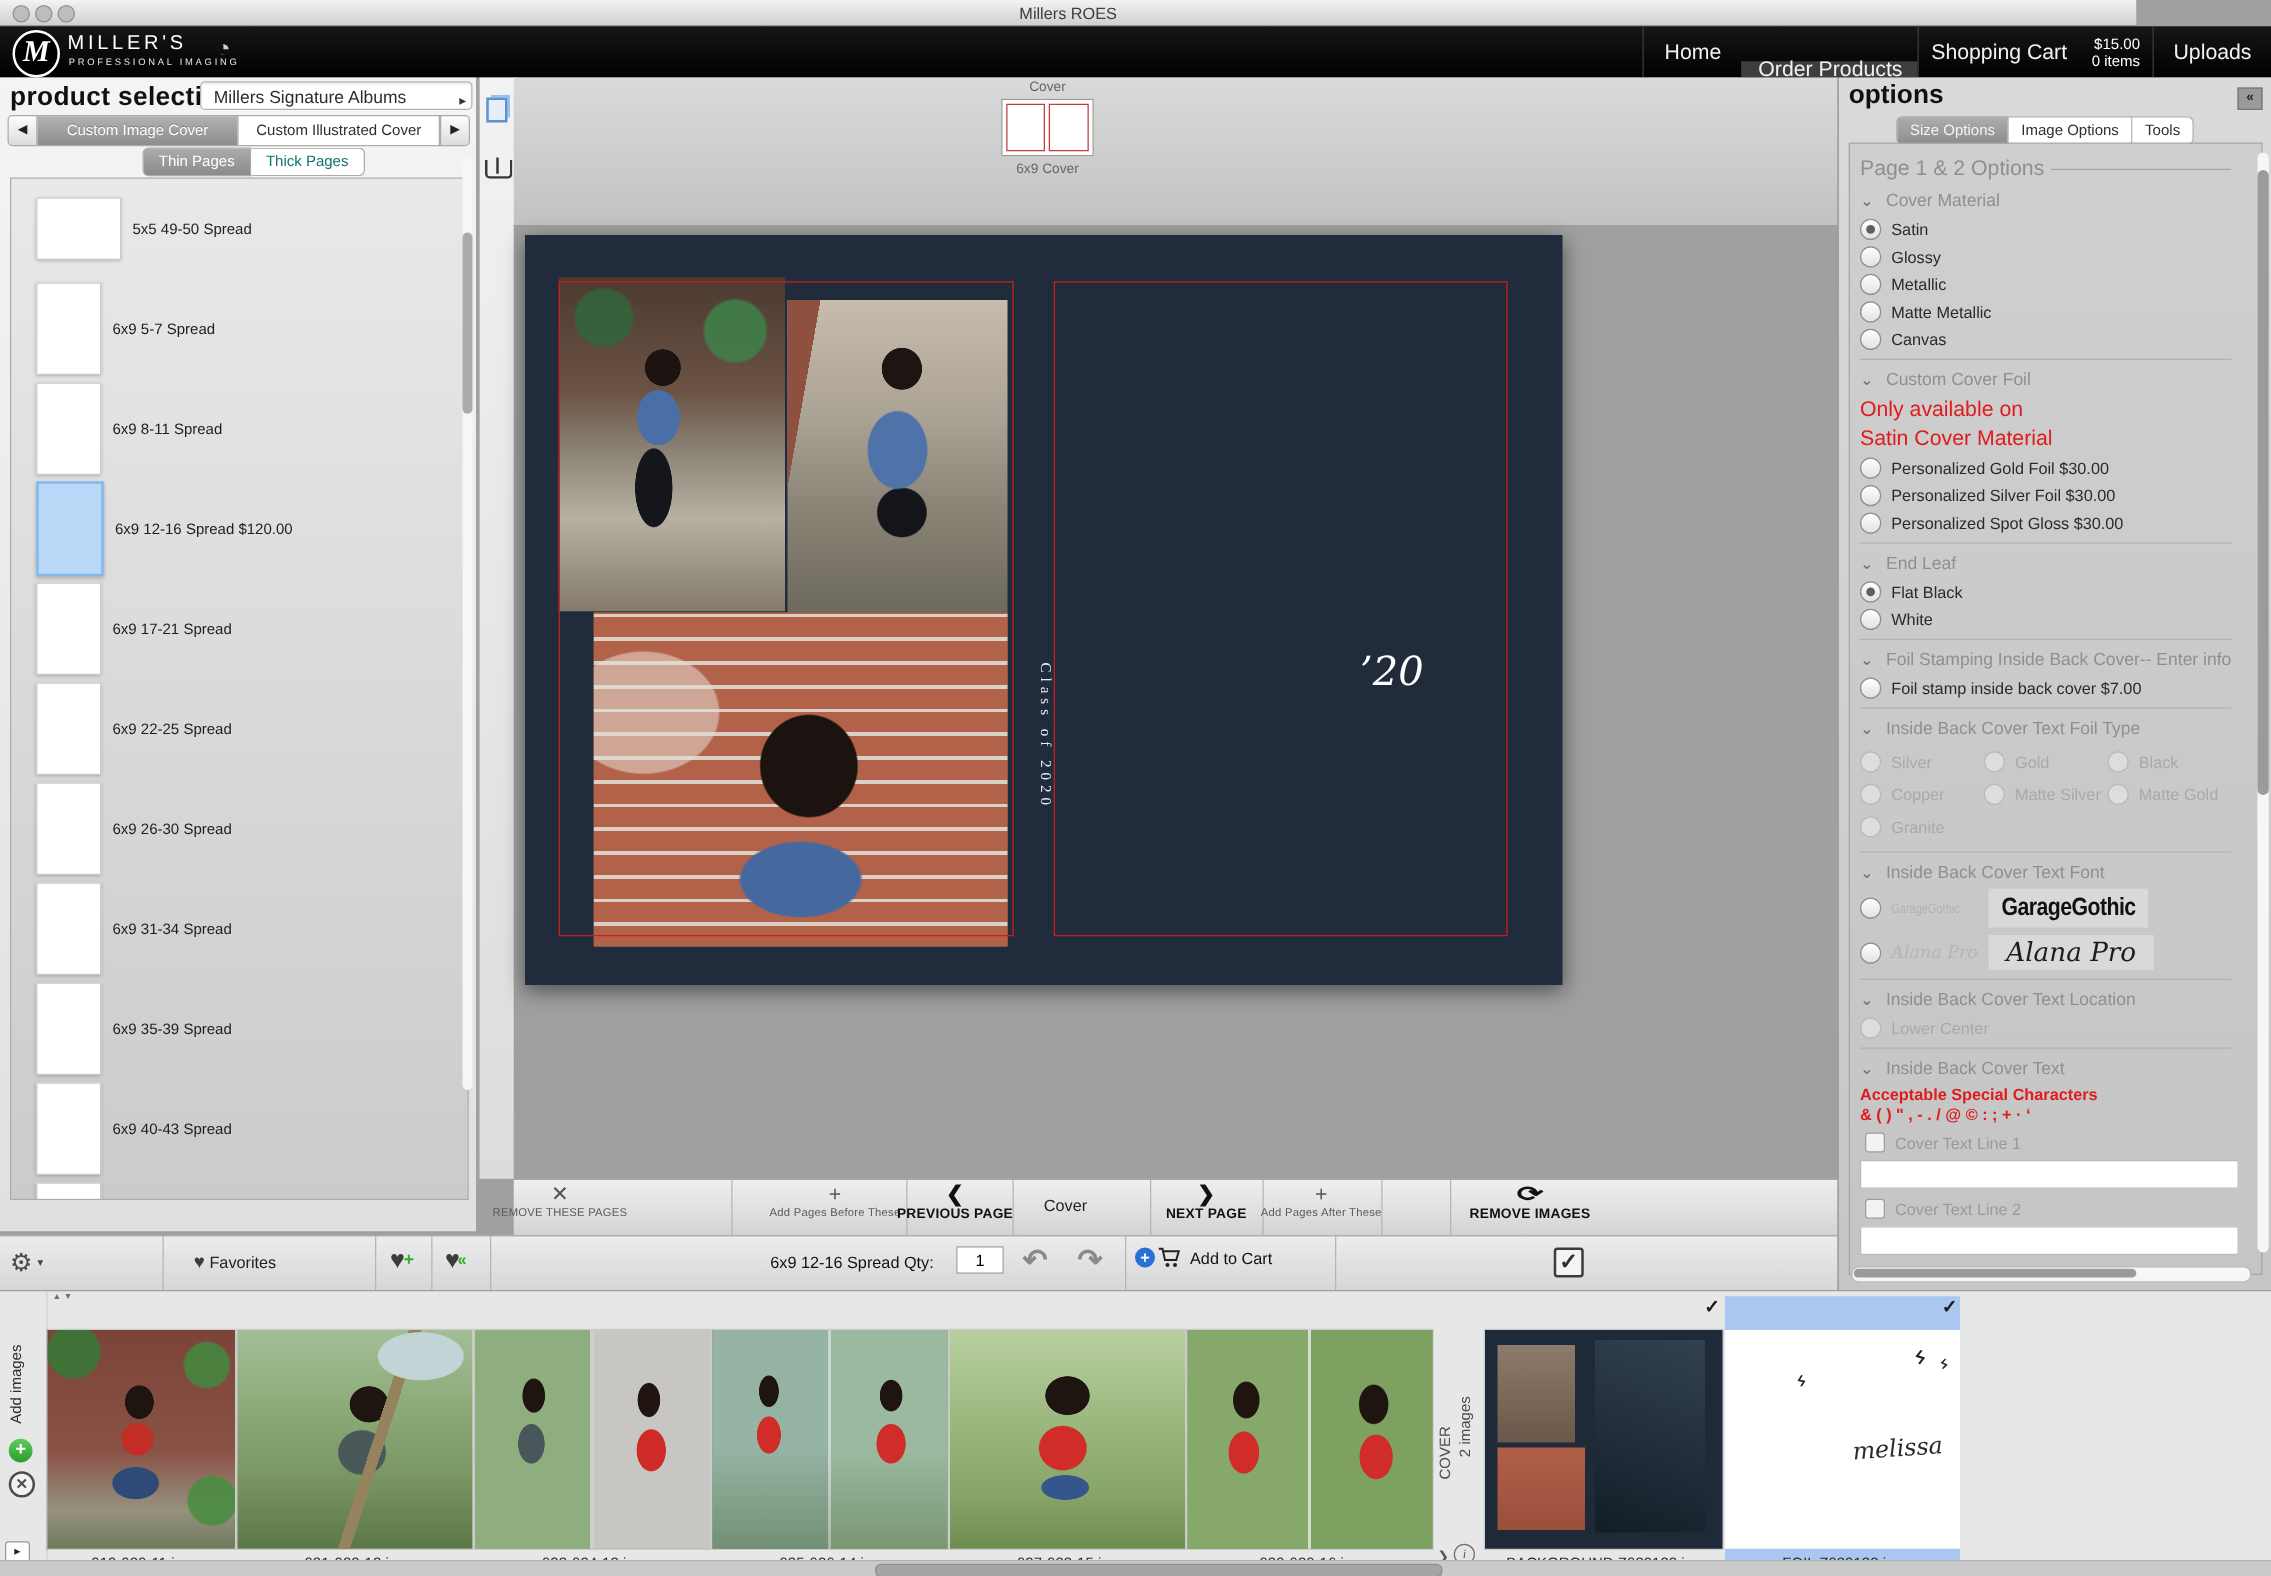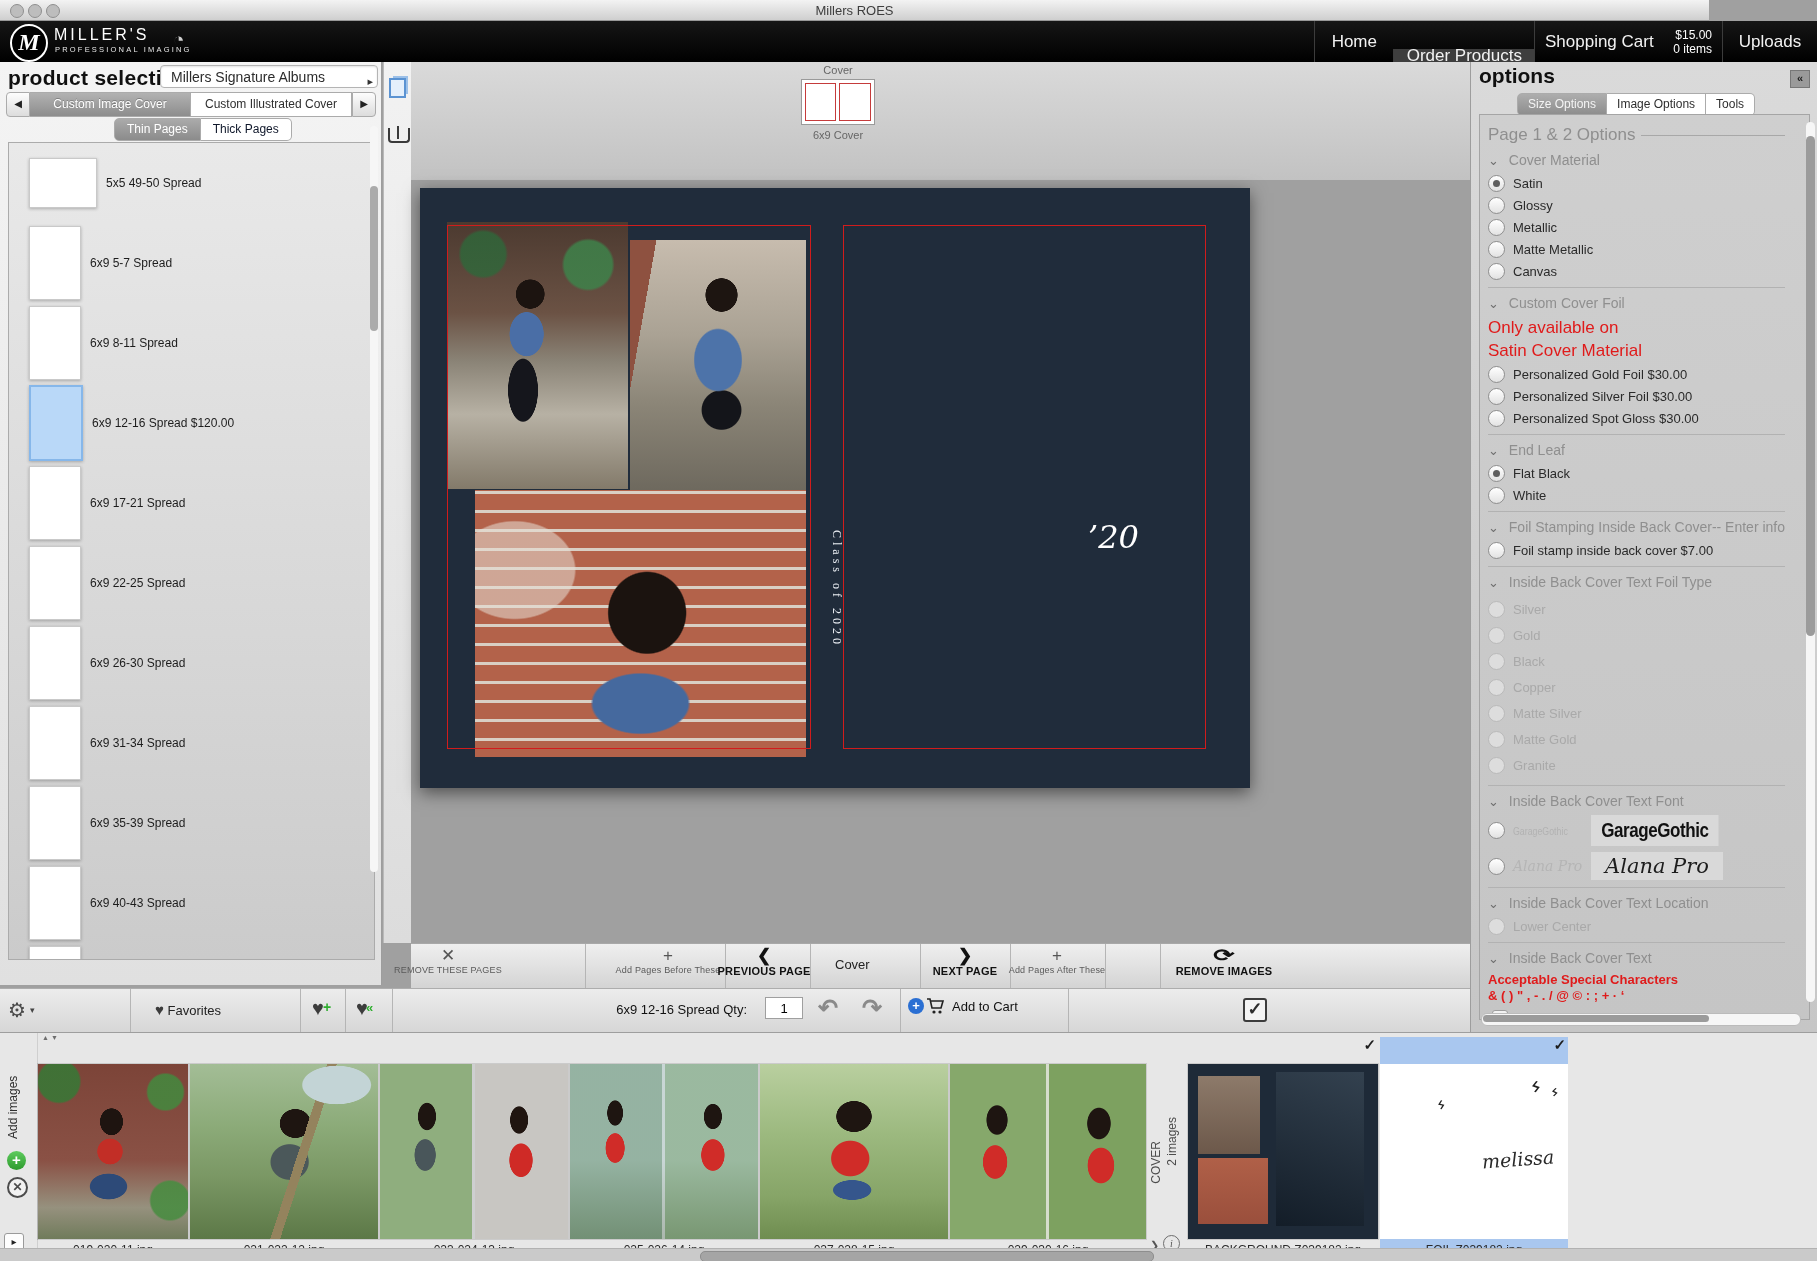--- a/index.html
+++ b/index.html
@@ -39,21 +39,21 @@
   .covtabs{position:absolute;left:6px;top:30px;width:370px;height:23px;display:flex;}
   .arrbtn{width:22px;height:23px;background:linear-gradient(#fdfdfd,#dcdcdc);border:1px solid #ababab;
     text-align:center;line-height:21px;font-size:10px;color:#222;border-radius:4px 0 0 4px;}
   .arrbtn.r{border-radius:0 4px 4px 0;}
   .covtab{flex:1;height:23px;text-align:center;line-height:23px;font-size:12px;border:1px solid #ababab;border-left:none;}
   .covtab.active{background:linear-gradient(#b2b2b2,#8d8d8d);color:#fff;text-shadow:0 -1px 0 rgba(0,0,0,.25);}
   .covtab.idle{background:#fff;color:#2f2f2f;}
   .pagetabs{position:absolute;left:114px;top:56px;height:21px;display:flex;}
   .ptab{padding:0 12px;height:21px;line-height:21px;font-size:12px;border:1px solid #ababab;}
   .ptab.active{background:linear-gradient(#ababab,#8b8b8b);color:#fff;border-radius:5px 0 0 5px;}
-  .ptab.idle{background:#fff;color:#0f172a;border-left:none;border-radius:0 5px 5px 0;}
+  .ptab.idle{background:#fff;color:#0f766e;border-left:none;border-radius:0 5px 5px 0;}
   .spread-list{position:absolute;left:8px;top:80px;width:365px;height:816px;
     border:1px solid #ababab;background:linear-gradient(#e9e9e9,#cbcbcb);overflow:hidden;}
   .srow{height:80px;display:flex;align-items:center;padding-left:20px;}
   .sthumb{width:50px;height:72px;background:#fff;border:1px solid #c9c9c9;
     box-shadow:0 1px 3px rgba(0,0,0,.25);flex:0 0 auto;}
   .srow.first .sthumb{width:66px;height:48px;}
   .srow.sel .sthumb{background:#b9d8f8;border:2px solid #86b7ea;}
   .slab{margin-left:9px;font-size:12px;color:#1d1d1d;}
   .vsb{position:absolute;right:3px;top:64px;width:8px;height:746px;background:#f6f6f6;border-radius:4px;}
   .vsb .vthumb{position:absolute;left:0;top:60px;width:8px;height:145px;background:#ababab;border-radius:4px;}
@@ -169,21 +169,21 @@
   .hr{height:1px;background:#b2b2b2;margin:7px 0;}
   .ropt{display:flex;align-items:center;margin:4px 0;min-height:18px;}
   .rd{width:15px;height:15px;border-radius:50%;border:1px solid #8f8f8f;
     background:linear-gradient(#fff,#e2e2e2);margin-right:8px;flex:0 0 auto;position:relative;}
   .ropt.sel .rd:after{content:"";position:absolute;left:4px;top:4px;width:7px;height:7px;border-radius:50%;background:#5f5f5f;}
   .rlab{font-size:13px;color:#2a2a2a;}
   .ropt.dis .rd{border-color:#b9b9b9;background:#ddd;}
   .ropt.dis .rlab{color:#a9a9a9;}
   .red1{color:#e01b1b;font-size:17px;line-height:21px;margin:2px 0;}
   .red2{color:#e01b1b;font-weight:bold;font-size:13px;line-height:16px;}
-  .grid2{display:grid;grid-template-columns:1fr;}
+  .grid2{display:grid;grid-template-columns:1fr 1fr 1fr;}
   .fontrow{display:flex;align-items:center;margin:6px 0;}
   .fsmall-g{font-size:11px;color:#b2b2b2;transform:scaleX(.8);transform-origin:left;width:78px;}
   .fsmall-a{font-size:14px;color:#b5b5b5;font-family:"DejaVu Serif",serif;font-style:italic;width:78px;}
   .fsamp-g{background:#d9d9d9;padding:4px 12px;font-size:20px;font-weight:bold;color:#111;
     transform:scaleX(.85);transform-origin:left;letter-spacing:-.5px;}
   .fsamp-a{background:#d9d9d9;padding:2px 14px;font-size:21px;color:#1c1c1c;
     font-family:"DejaVu Serif",serif;font-style:italic;}
   .ckrow{display:flex;align-items:center;margin:6px 0 4px;}
   .ck{width:14px;height:14px;border:1px solid #9d9d9d;border-radius:3px;background:#f2f2f2;margin:0 8px 0 4px;}
   .cklab{font-size:13px;color:#9a9a9a;}

